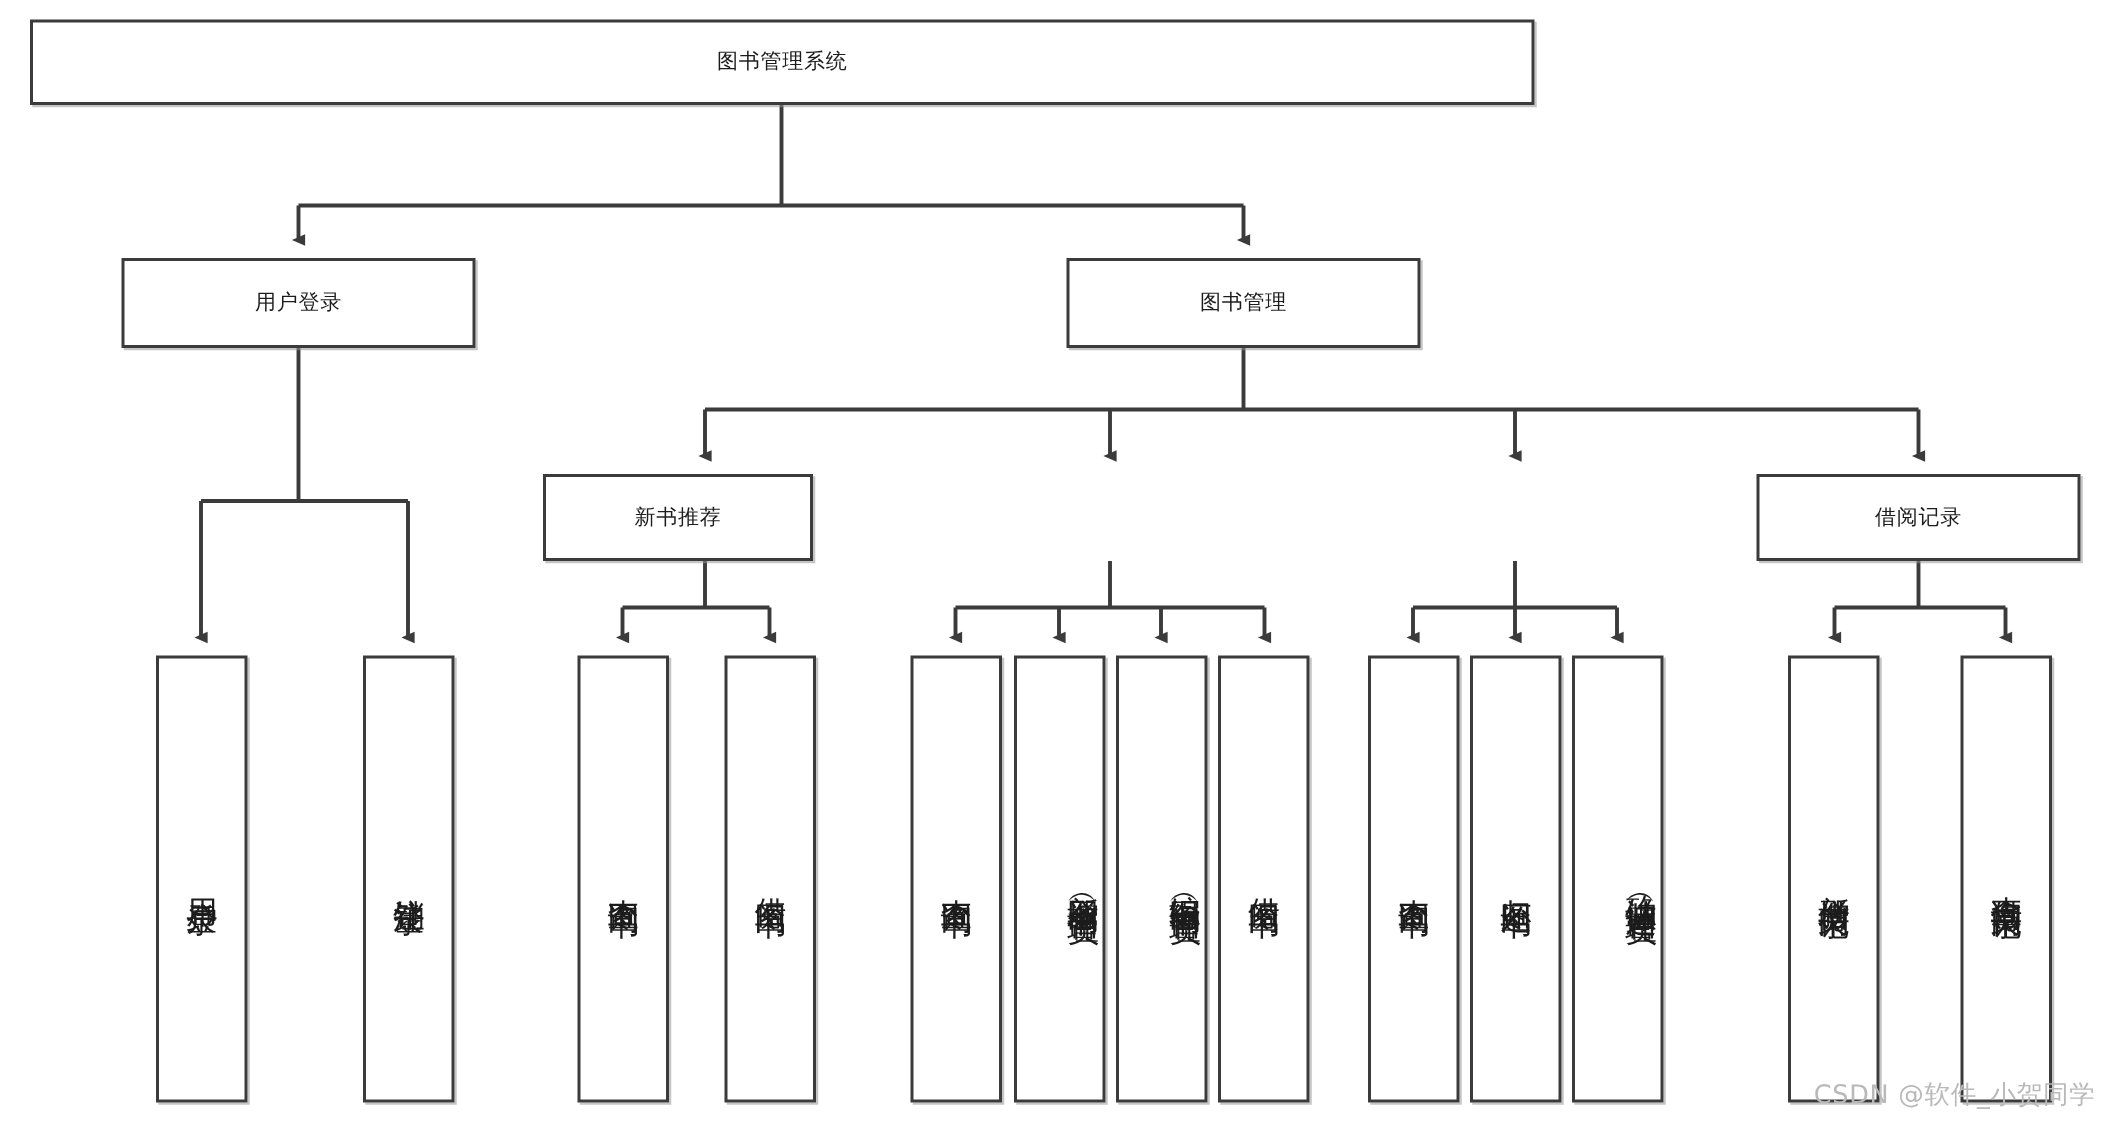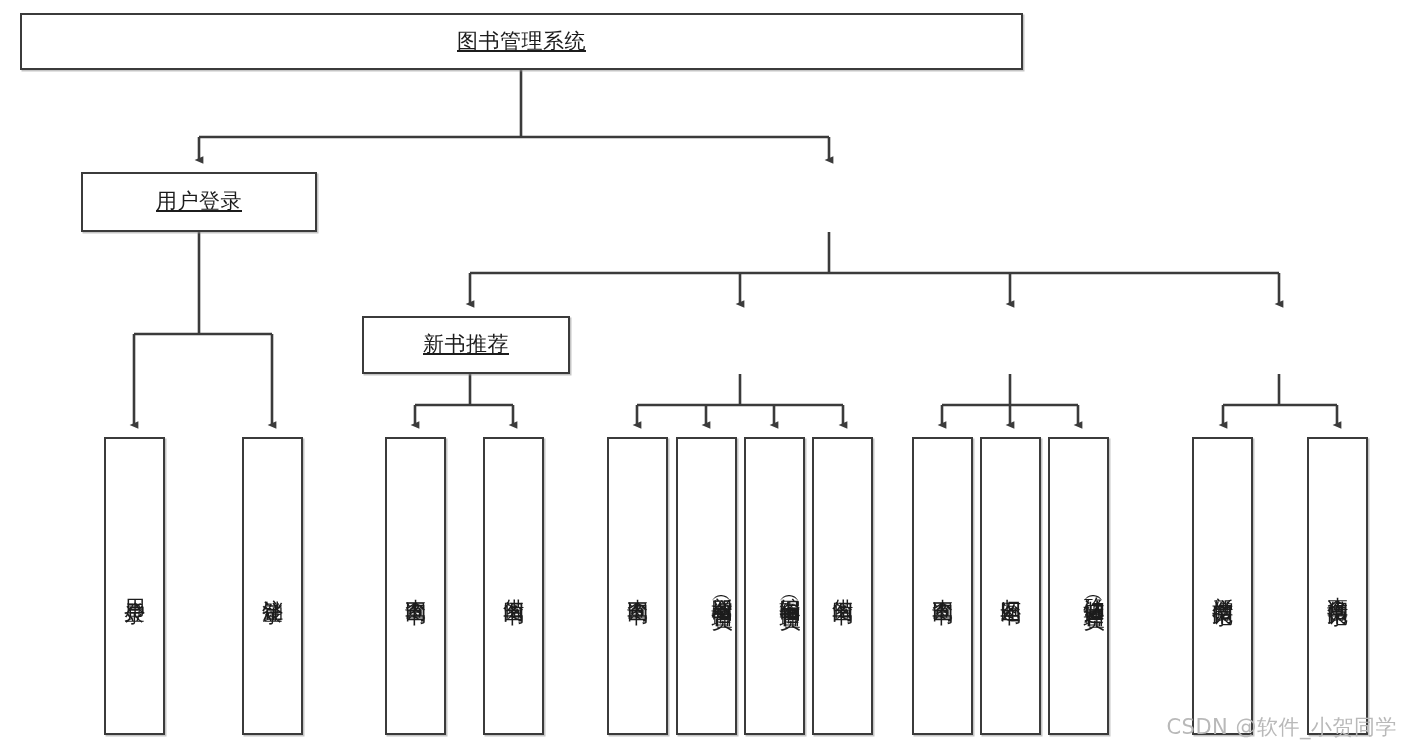--- a/index.html
+++ b/index.html
@@ -32,23 +32,22 @@
     position: absolute;
     left: 0; top: 0; right: 0; bottom: 0;
     display: flex;
     align-items: center;
     justify-content: center;
     color: #1c1c1c;
     text-align: center;
     letter-spacing: 0.5px;
   }
   .node-h .node-label {
-    font-size: 21px;
+    font-size: 14px;
     line-height: 1.2;
-    text-decoration: underline;
   }
   .node-v .node-label {
     writing-mode: vertical-rl;
     text-orientation: upright;
     font-size: 21px;
     line-height: 1.25;
     letter-spacing: 2px;
     align-items: flex-start;
     padding-top: 6px;
   }
@@ -60,21 +59,21 @@
     position: absolute;
     left: 0; top: 0;
     width: 1405px;
     height: 747px;
     pointer-events: none;
   }
   #watermark {
     position: absolute;
     right: 8px;
     bottom: 6px;
-    font-size: 21px;
+    font-size: 17px;
     color: #b9b9b9;
     white-space: nowrap;
     letter-spacing: 0.5px;
   }
 </style>
 </head>
 <body>
 
 <div id="diagram-root">
 
@@ -128,23 +127,29 @@
     </g>
   </svg>
 
   <div class="node-box node-h" style="left:20px; top:13px; width:1003px; height:57px;">
     <div class="node-label">图书管理系统</div>
   </div>
 
   <div class="node-box node-h" style="left:81px; top:172px; width:236px; height:60px;">
     <div class="node-label">用户登录</div>
   </div>
+  <div class="node-box node-h" style="left:711px; top:172px; width:236px; height:60px;">
+    <div class="node-label">图书管理</div>
+  </div>
 
-  <div class="node-box node-h" style="left:362px; top:316px; width:208px; height:58px;">
+  <div class="node-box node-h" style="left:362px; top:316px; width:180px; height:58px;">
     <div class="node-label">新书推荐</div>
+  </div>
+  <div class="node-box node-h" style="left:1171px; top:316px; width:216px; height:58px;">
+    <div class="node-label">借阅记录</div>
   </div>
 
   <div class="node-box node-v vcenter" style="left:104px; top:437px; width:61px; height:298px;">
     <div class="node-label">用户登录</div>
   </div>
   <div class="node-box node-v vcenter" style="left:242px; top:437px; width:61px; height:298px;">
     <div class="node-label">注销登录</div>
   </div>
 
   <div class="node-box node-v vcenter" style="left:385px; top:437px; width:61px; height:298px;">

